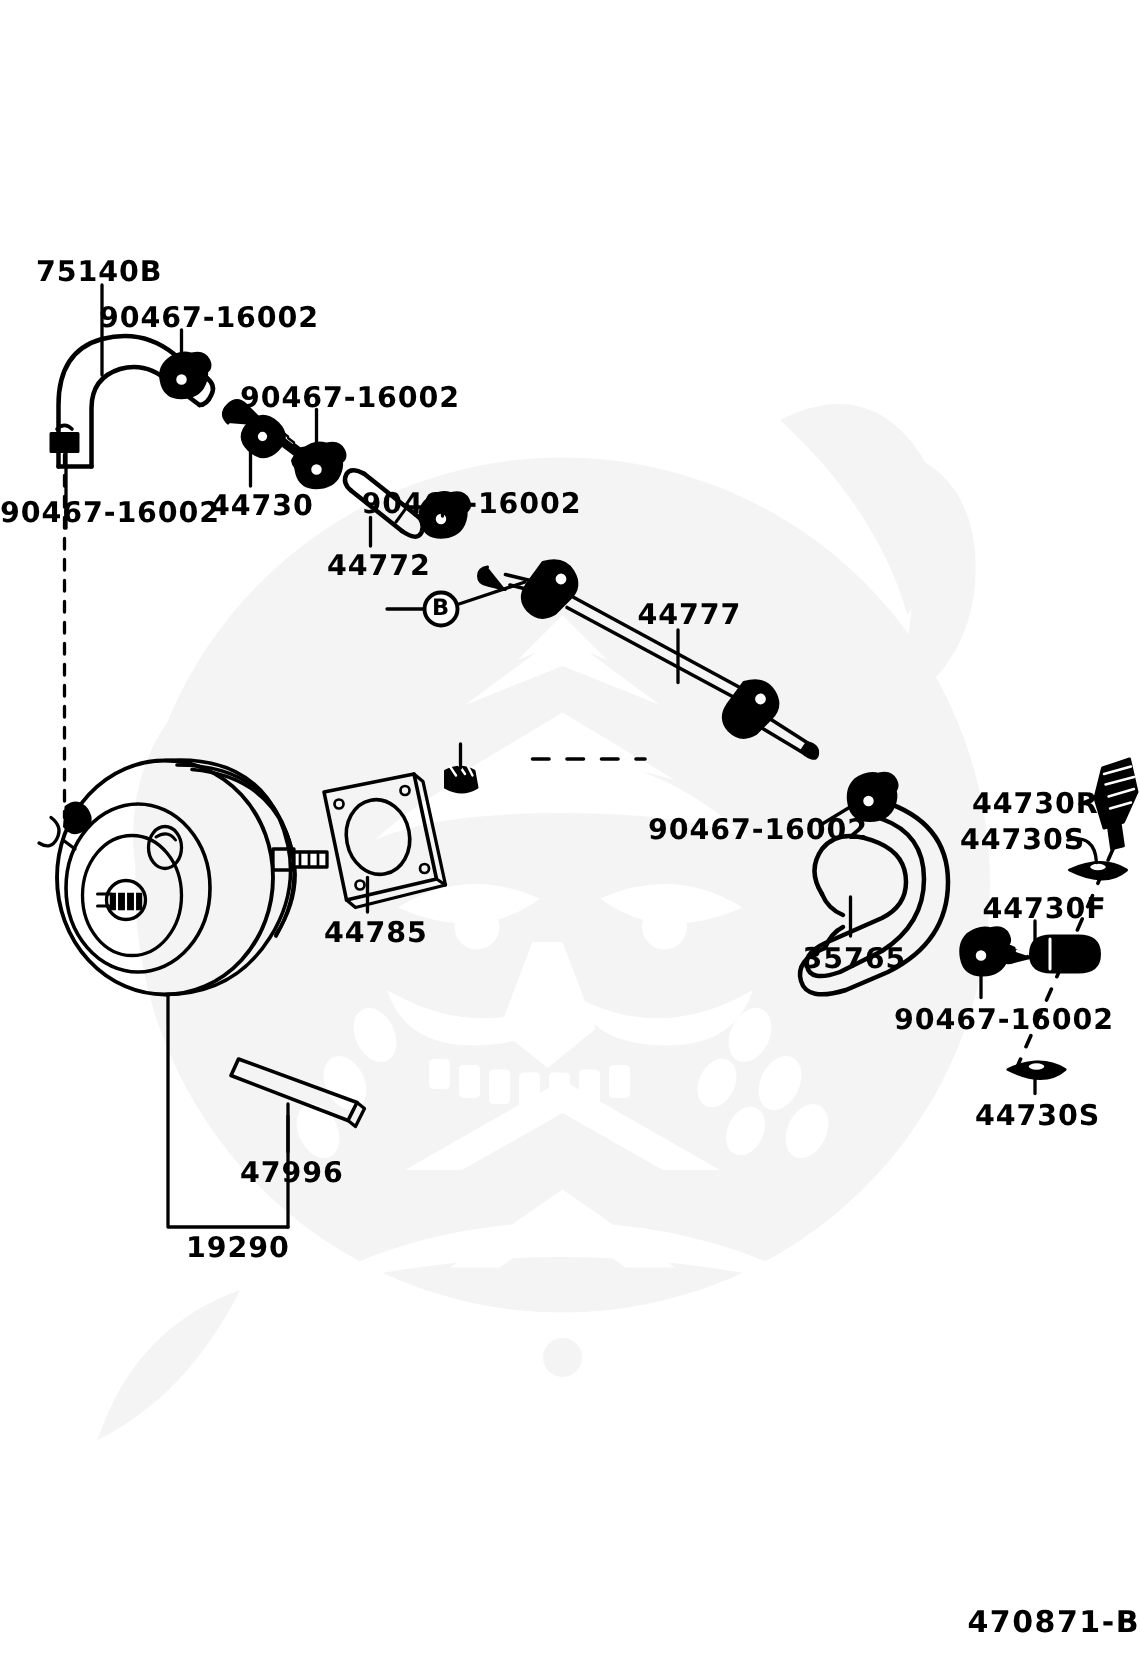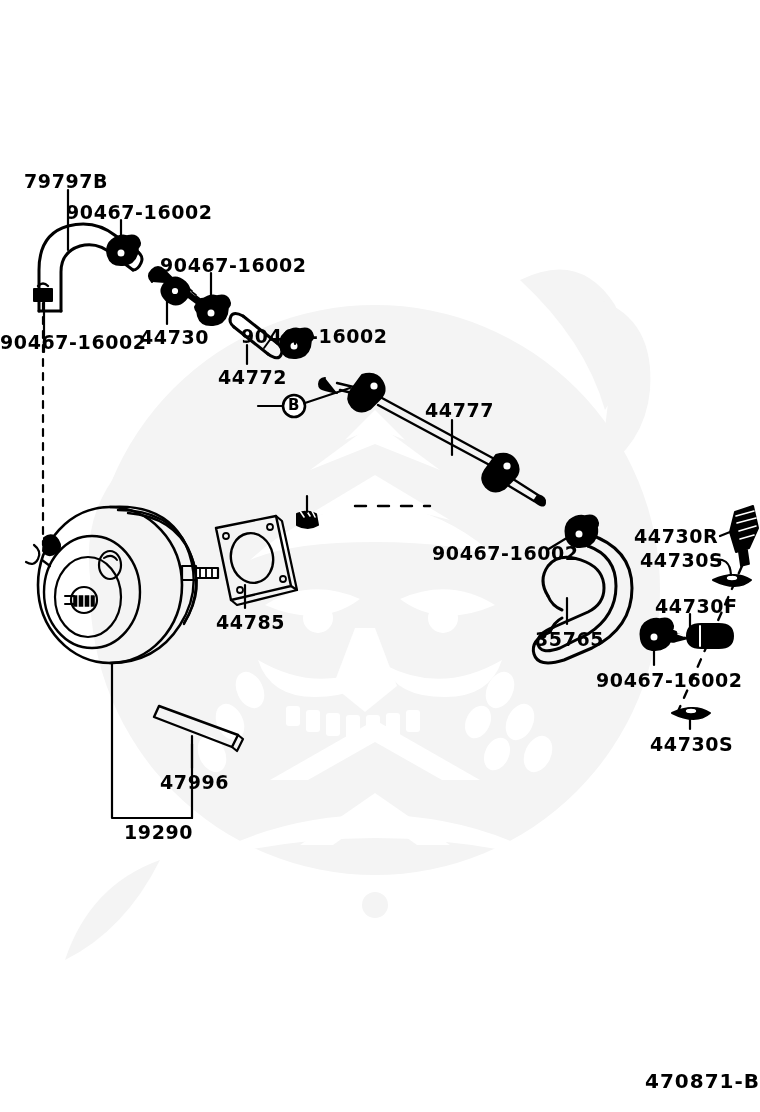--- a/index.html
+++ b/index.html
@@ -342,35 +342,35 @@
 
         <path d="M712 560 Q730 556 731 575"></path>
 
         <path d="M690 614 L690 630"></path>
 
         <path d="M690 729 L690 716"></path>
       </g>
     </g>
   </svg>
 
-  <div class="lbl" style="left:24px; top:172px;">79797B</div>
+  <div class="lbl" style="left:24px; top:172px;">75140B</div>
   <div class="lbl" style="left:66px; top:203px;">90467-16002</div>
   <div class="lbl" style="left:0px;  top:333px;">90467-16002</div>
   <div class="lbl" style="left:160px;top:256px;">90467-16002</div>
   <div class="lbl" style="left:241px;top:327px;">90467-16002</div>
   <div class="lbl" style="left:140px;top:328px;">44730</div>
   <div class="lbl" style="left:218px;top:368px;">44772</div>
   <div class="lbl" style="left:425px;top:401px;">44777</div>
   <div class="lbl" style="left:216px;top:613px;">44785</div>
   <div class="lbl" style="left:124px;top:823px;">19290</div>
   <div class="lbl" style="left:160px;top:773px;">47996</div>
   <div class="lbl" style="left:432px;top:544px;">90467-16002</div>
   <div class="lbl" style="left:535px;top:630px;">35765</div>
   <div class="lbl" style="left:596px;top:671px;">90467-16002</div>
-  <div class="lbl" style="left:634px;top:527px;">44730R</div>
+  <div class="lbl" style="left:648px;top:527px;">44730R</div>
   <div class="lbl" style="left:640px;top:551px;">44730S</div>
   <div class="lbl" style="left:655px;top:597px;">44730F</div>
   <div class="lbl" style="left:650px;top:735px;">44730S</div>
 
   <div class="lbl" style="left:288px; top:398px; font-size:15px; letter-spacing:0;">B</div>
 
   <div class="diagcode" style="left:645px; top:1069px;">470871-B</div>
 
 </div>
 

